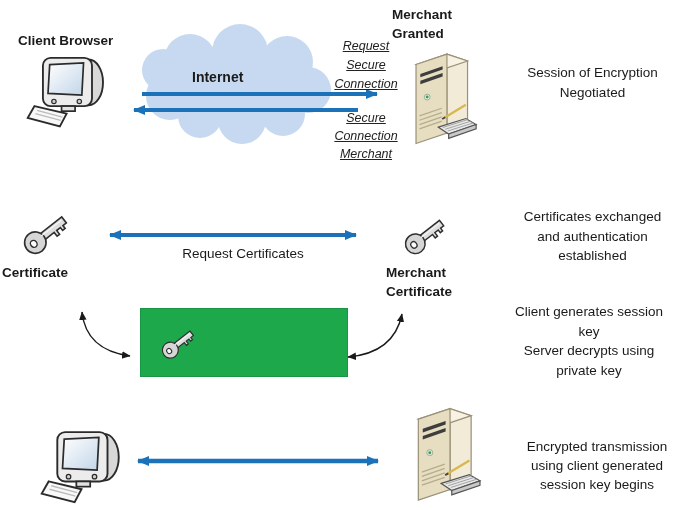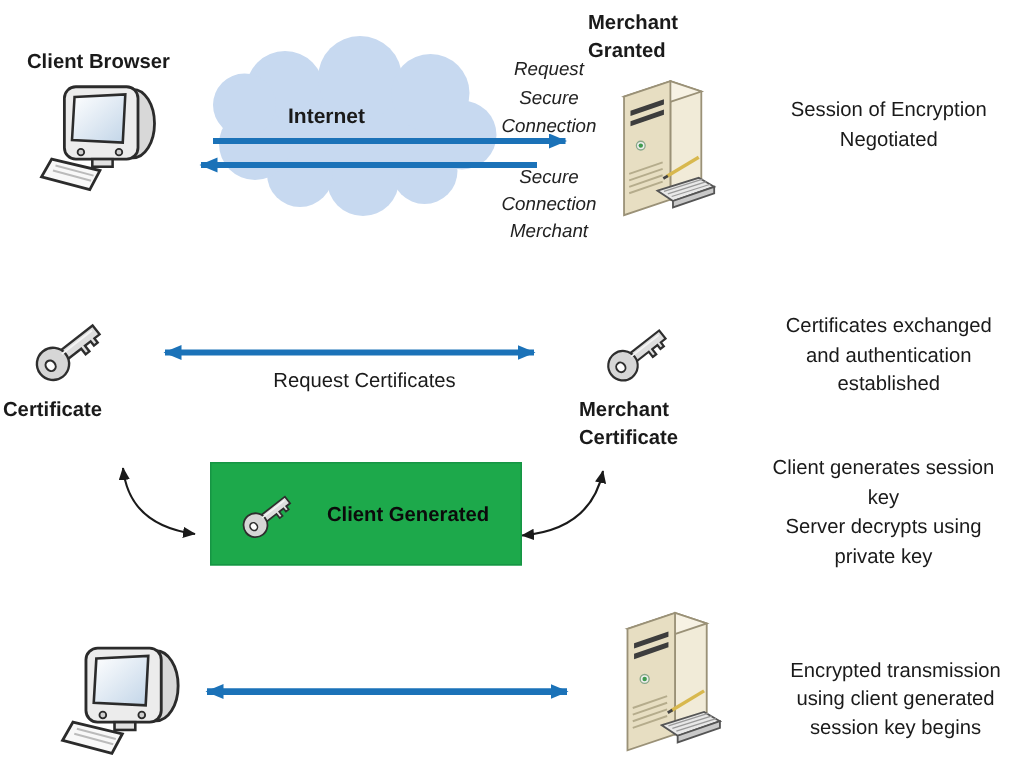--- a/index.html
+++ b/index.html
@@ -3,21 +3,21 @@
 <meta charset="utf-8">
 <style>
   html,body{margin:0;padding:0;background:#fff;}
   .canvas{
     position:relative;width:680px;height:510px;background:#ffffff;
     font-family:"Liberation Sans",sans-serif;color:#1a1a1a;overflow:hidden;
   }
   .abs{position:absolute;}
   .lbl{font-weight:bold;font-size:13.5px;line-height:19px;}
   .note{font-size:13.5px;line-height:19.5px;text-align:center;}
-  .ital{font-style:italic;font-size:12.5px;line-height:19px;text-align:center;color:#222;}
+  .ital{font-style:italic;font-size:12.5px;line-height:19px;text-align:center;color:#222;text-decoration:underline;}
   .line{display:block;}
   .overlay{position:absolute;left:0;top:0;}
   .gbox{
     position:absolute;left:140px;top:308px;width:208px;height:69px;
     background:#1DA94B;border:1px solid #169544;box-sizing:border-box;
     display:flex;align-items:center;
   }
   .gbox-text{flex:1;font-weight:bold;font-size:13.5px;line-height:20px;text-align:center;padding-right:8px;color:#0b0b0b;}
 </style>
 </head>
@@ -126,21 +126,20 @@
     </svg>
   <svg class="abs" style="left:406px;top:396px;" width="81" height="108">
       <use href="#sym-server"></use>
     </svg>
 
   <div class="gbox">
     <svg style="margin-left:12px;" width="52" height="52">
         <use href="#sym-key"></use>
       </svg>
     <div class="gbox-text">
-      <span class="line">Client Generated</span>
     </div>
   </div>
 
   <div class="abs lbl" style="left:18px;top:31px;width:112px;">Client Browser</div>
   <div class="abs lbl" style="left:192px;top:68px;width:100px;font-size:14px;">Internet</div>
   <div class="abs lbl" style="left:392px;top:5px;width:86px;">
     <span class="line">Merchant</span>
     <span class="line">Granted</span>
   </div>
   <div class="abs ital" style="left:326px;top:37px;width:80px;">

